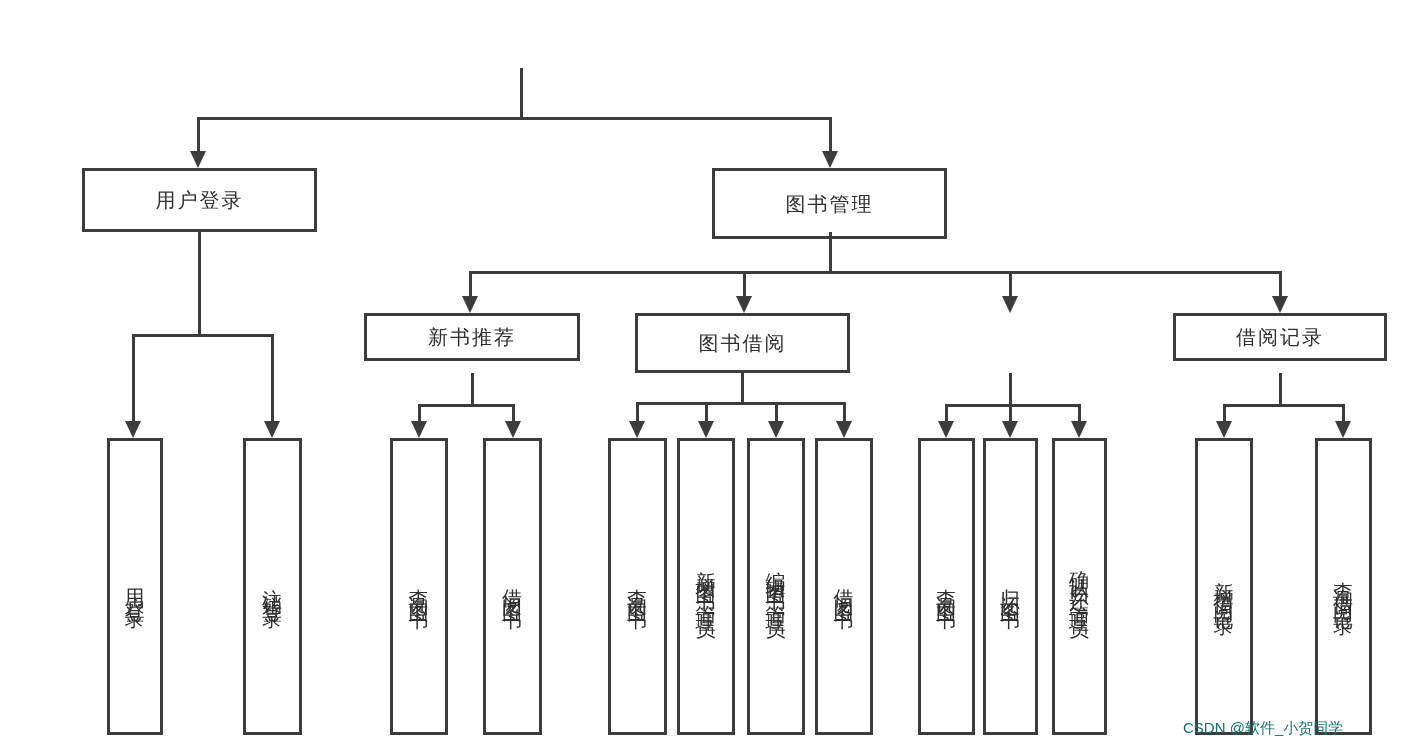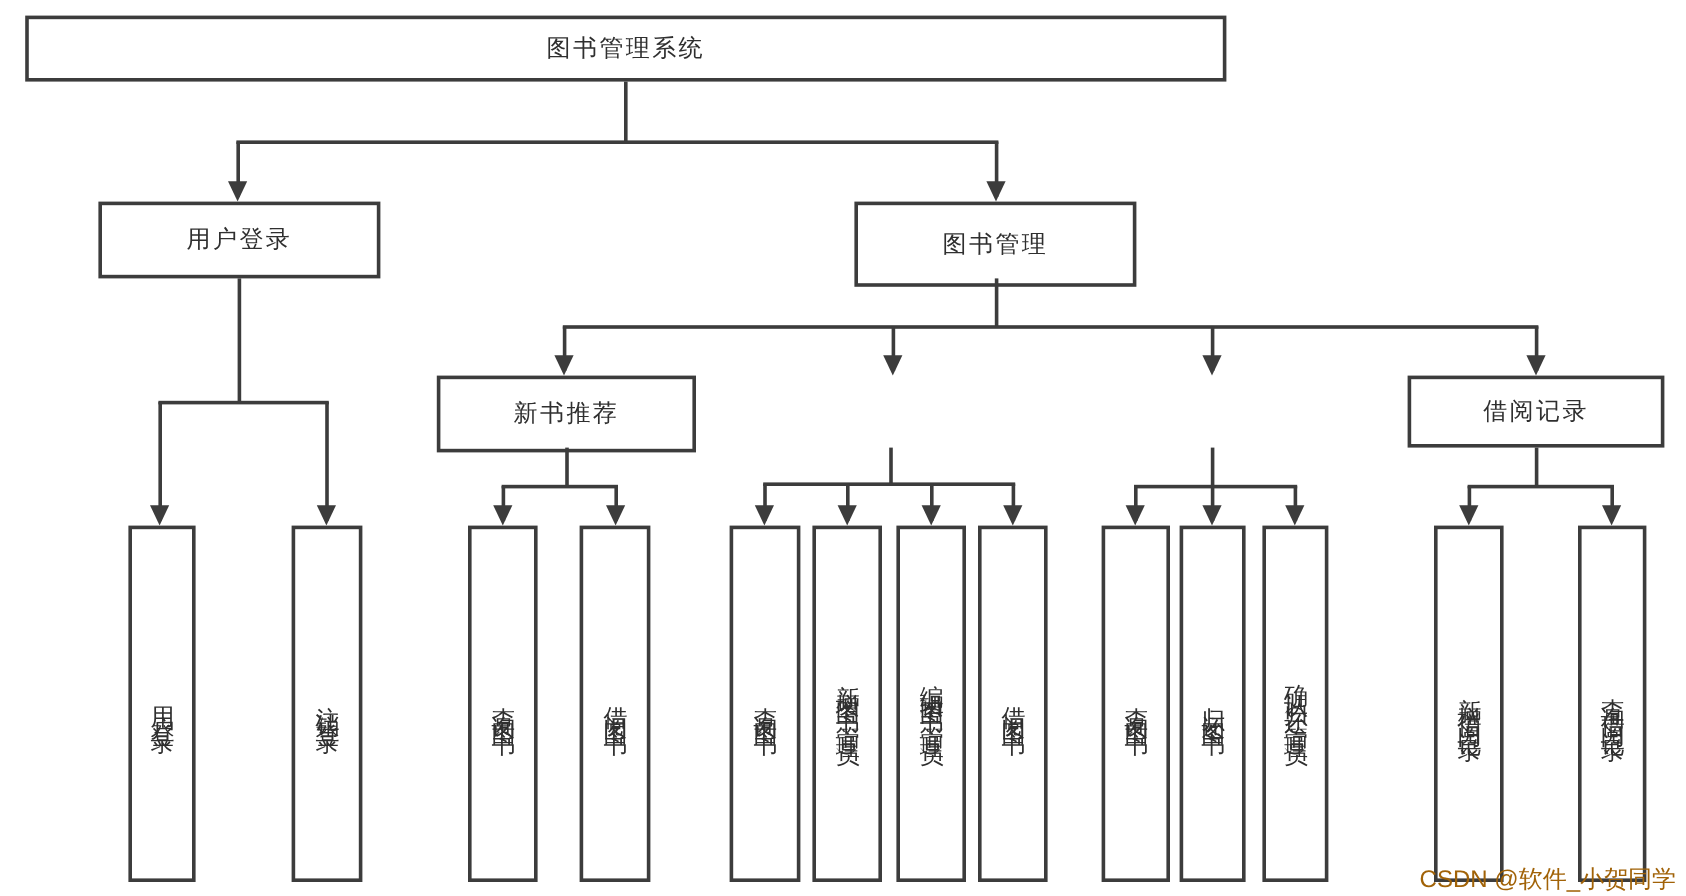--- a/index.html
+++ b/index.html
@@ -48,44 +48,44 @@
     width: 0;
     height: 0;
     border-left: 8px solid transparent;
     border-right: 8px solid transparent;
     border-top: 17px solid #3c3c3c;
   }
   .watermark {
     position: absolute;
     left: 1183px;
     top: 719px;
-    font-size: 20px;
-    color: #a16207;
+    font-size: 15px;
+    color: #0f766e;
     white-space: nowrap;
     z-index: 5;
   }
 </style>
 </head>
 <body>
 
 <div id="canvas">
   <div class="watermark">CSDN @软件_小贺同学</div>
-<div class="node node-h" style="left: 21px; top: 13px; width: 1001px; height: 55px;">
-      <span class="node-label">图书管理系统</span>
-    </div>
     <div class="node node-h" style="left: 82px; top: 168px; width: 235px; height: 64px;">
       <span class="node-label">用户登录</span>
     </div>
     <div class="node node-h" style="left: 712px; top: 168px; width: 235px; height: 71px;">
       <span class="node-label">图书管理</span>
     </div>
-    <div class="node node-h" style="left: 364px; top: 313px; width: 216px; height: 64px;">
+    <div class="node node-h" style="left: 364px; top: 313px; width: 216px; height: 48px;">
       <span class="node-label">新书推荐</span>
     </div>
-    <div class="node node-h" style="left: 1173px; top: 313px; width: 214px; height: 60px;">
+    <div class="node node-h" style="left: 635px; top: 313px; width: 215px; height: 60px;">
+      <span class="node-label">图书借阅</span>
+    </div>
+    <div class="node node-h" style="left: 1173px; top: 313px; width: 214px; height: 48px;">
       <span class="node-label">借阅记录</span>
     </div>
     <div class="node node-v" style="left: 107px; top: 438px; width: 56px; height: 297px;">
       <span class="node-label">用户登录</span>
     </div>
     <div class="node node-v" style="left: 243px; top: 438px; width: 59px; height: 297px;">
       <span class="node-label">注销登录</span>
     </div>
     <div class="node node-v" style="left: 390px; top: 438px; width: 58px; height: 297px;">
       <span class="node-label">查询图书</span>

